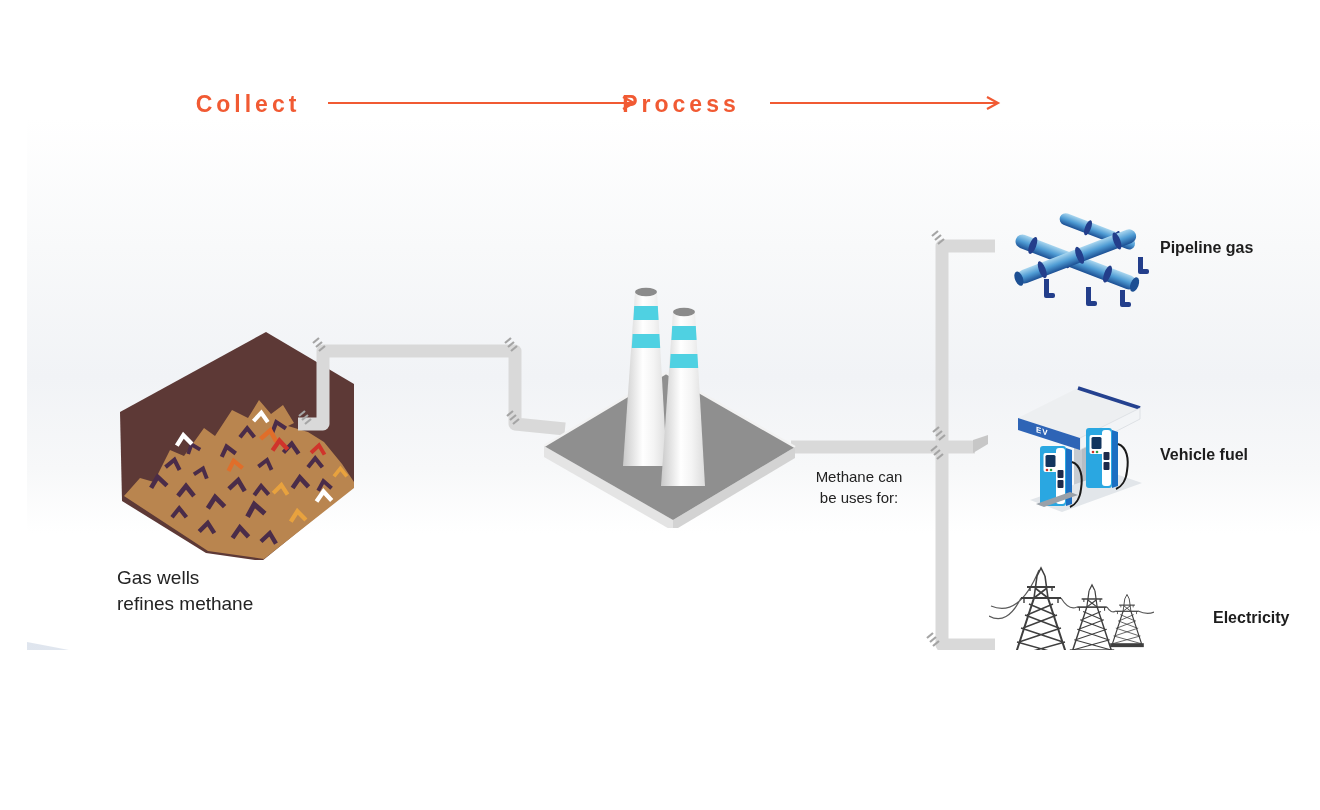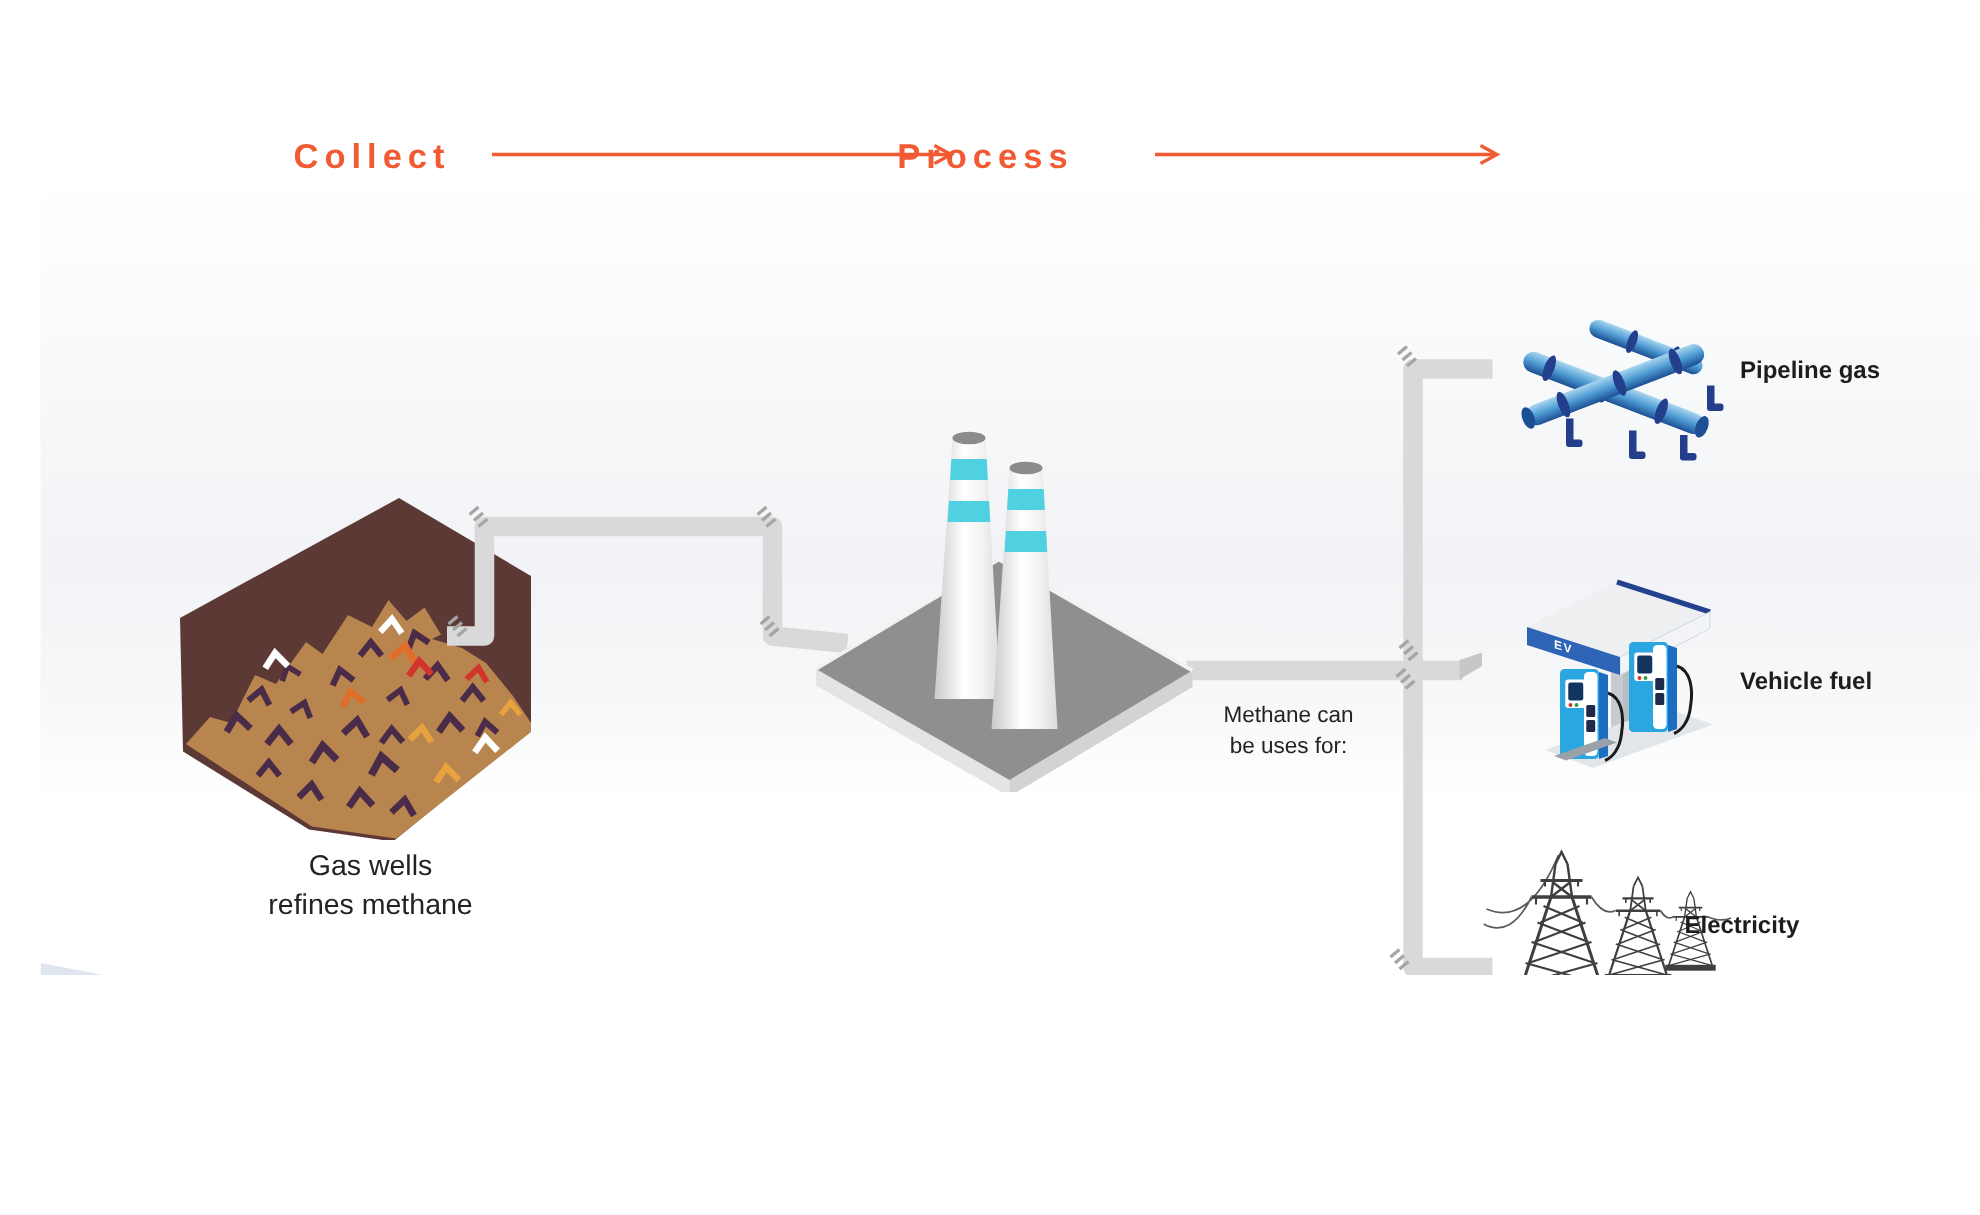--- a/index.html
+++ b/index.html
@@ -19,21 +19,21 @@
     position:relative;width:1320px;height:650px;overflow:hidden;
     background:linear-gradient(180deg,#ffffff 0%,#ffffff 18%,#f8f9fa 38%,#f1f3f6 58%,#f7f8f9 72%,#ffffff 82%,#ffffff 100%);
     margin-left:27px;
   }
   svg{position:absolute;display:block;}
   .flow-label{
     position:absolute;transform:translateX(-50%);
     color:var(--accent);font-weight:700;font-size:23px;letter-spacing:4px;white-space:nowrap;
   }
   .caption{
-    position:absolute;width:260px;text-align:center;
+    position:absolute;width:260px;text-align:left;
     font-size:19px;font-weight:500;color:var(--text);line-height:1.35;
   }
   .intro{
     position:absolute;width:190px;text-align:center;
     font-size:15px;font-weight:500;color:var(--text);line-height:1.4;
   }
   .use-label{
     position:absolute;font-size:16px;font-weight:600;color:#1d1d1d;white-space:nowrap;
   }
   .chev{fill:none;stroke-width:4.6px;stroke-linecap:butt;stroke-linejoin:miter;}
@@ -61,21 +61,21 @@
     <path d="M610,810 C880,798 1120,736 1320,648 L1320,810 Z" fill="url(#gD)"></path>
     <path d="M740,810 C1000,800 1190,756 1320,698 L1320,810 Z" fill="#fcfdfe"></path>
     <path d="M920,810 C1120,804 1260,782 1320,756 L1320,810 Z" fill="#e6ebf2"></path>
   </svg>
 
   <span class="flow-label" style="left:221px;top:91px;">Collect</span>
   <svg style="left:300px;top:95px;width:316px;height:16px;" viewBox="0 0 316 16">
     <line x1="1" y1="8" x2="305" y2="8" stroke="#f15a33" stroke-width="2.2"></line>
     <path d="M296,2 L307,8 L296,14" fill="none" stroke="#f15a33" stroke-width="2.2"></path>
   </svg>
-  <span class="flow-label" style="left:630px;top:91px;">Process</span>
+  <span class="flow-label" style="left:654px;top:91px;">Process</span>
   <svg style="left:742px;top:95px;width:238px;height:16px;" viewBox="0 0 238 16">
     <line x1="1" y1="8" x2="227" y2="8" stroke="#f15a33" stroke-width="2.2"></line>
     <path d="M218,2 L229,8 L218,14" fill="none" stroke="#f15a33" stroke-width="2.2"></path>
   </svg>
 
   <svg style="left:85px;top:328px;width:242px;height:232px;" viewBox="0 0 242 232">
     <defs>
       <path id="chev" d="M0,8 L8,-2 L16,8"></path>
     </defs>
     <path d="M8,84 L154,4 L242,56 L242,158 L150,233 L94,225 L10,173 Z" fill="#5d3936"></path>
@@ -273,15 +273,15 @@
         <path d="M-14,-73 L14,-73" stroke-width="2"></path>
         <path d="M-11,-73 l0,4 M11,-73 l0,4" stroke-width="1.4"></path>
         <path d="M-4,-84 L0,-92 L4,-84" stroke-width="1.6"></path>
       </g>
     </defs>
     <path d="M2,50 Q30,62 50,14 M0,60 Q18,70 32,42 M72,42 Q80,55 88,51 M118,51 Q122,58 127,55 M149,55 Q158,59 165,56" stroke="#5a5a5a" stroke-width="1.2" fill="none"></path>
     <use href="#pylon" transform="translate(52,104)"></use>
     <use href="#pylon" transform="translate(103,97) scale(0.74)"></use>
     <use href="#pylon" transform="translate(138,90) scale(0.56)"></use>
   </svg>
-  <span class="use-label" style="left:1096px;top:609px;">Electricity</span>
+  <span class="use-label" style="left:1186px;top:609px;">Electricity</span>
 
 </div>
 
 </body></html>

